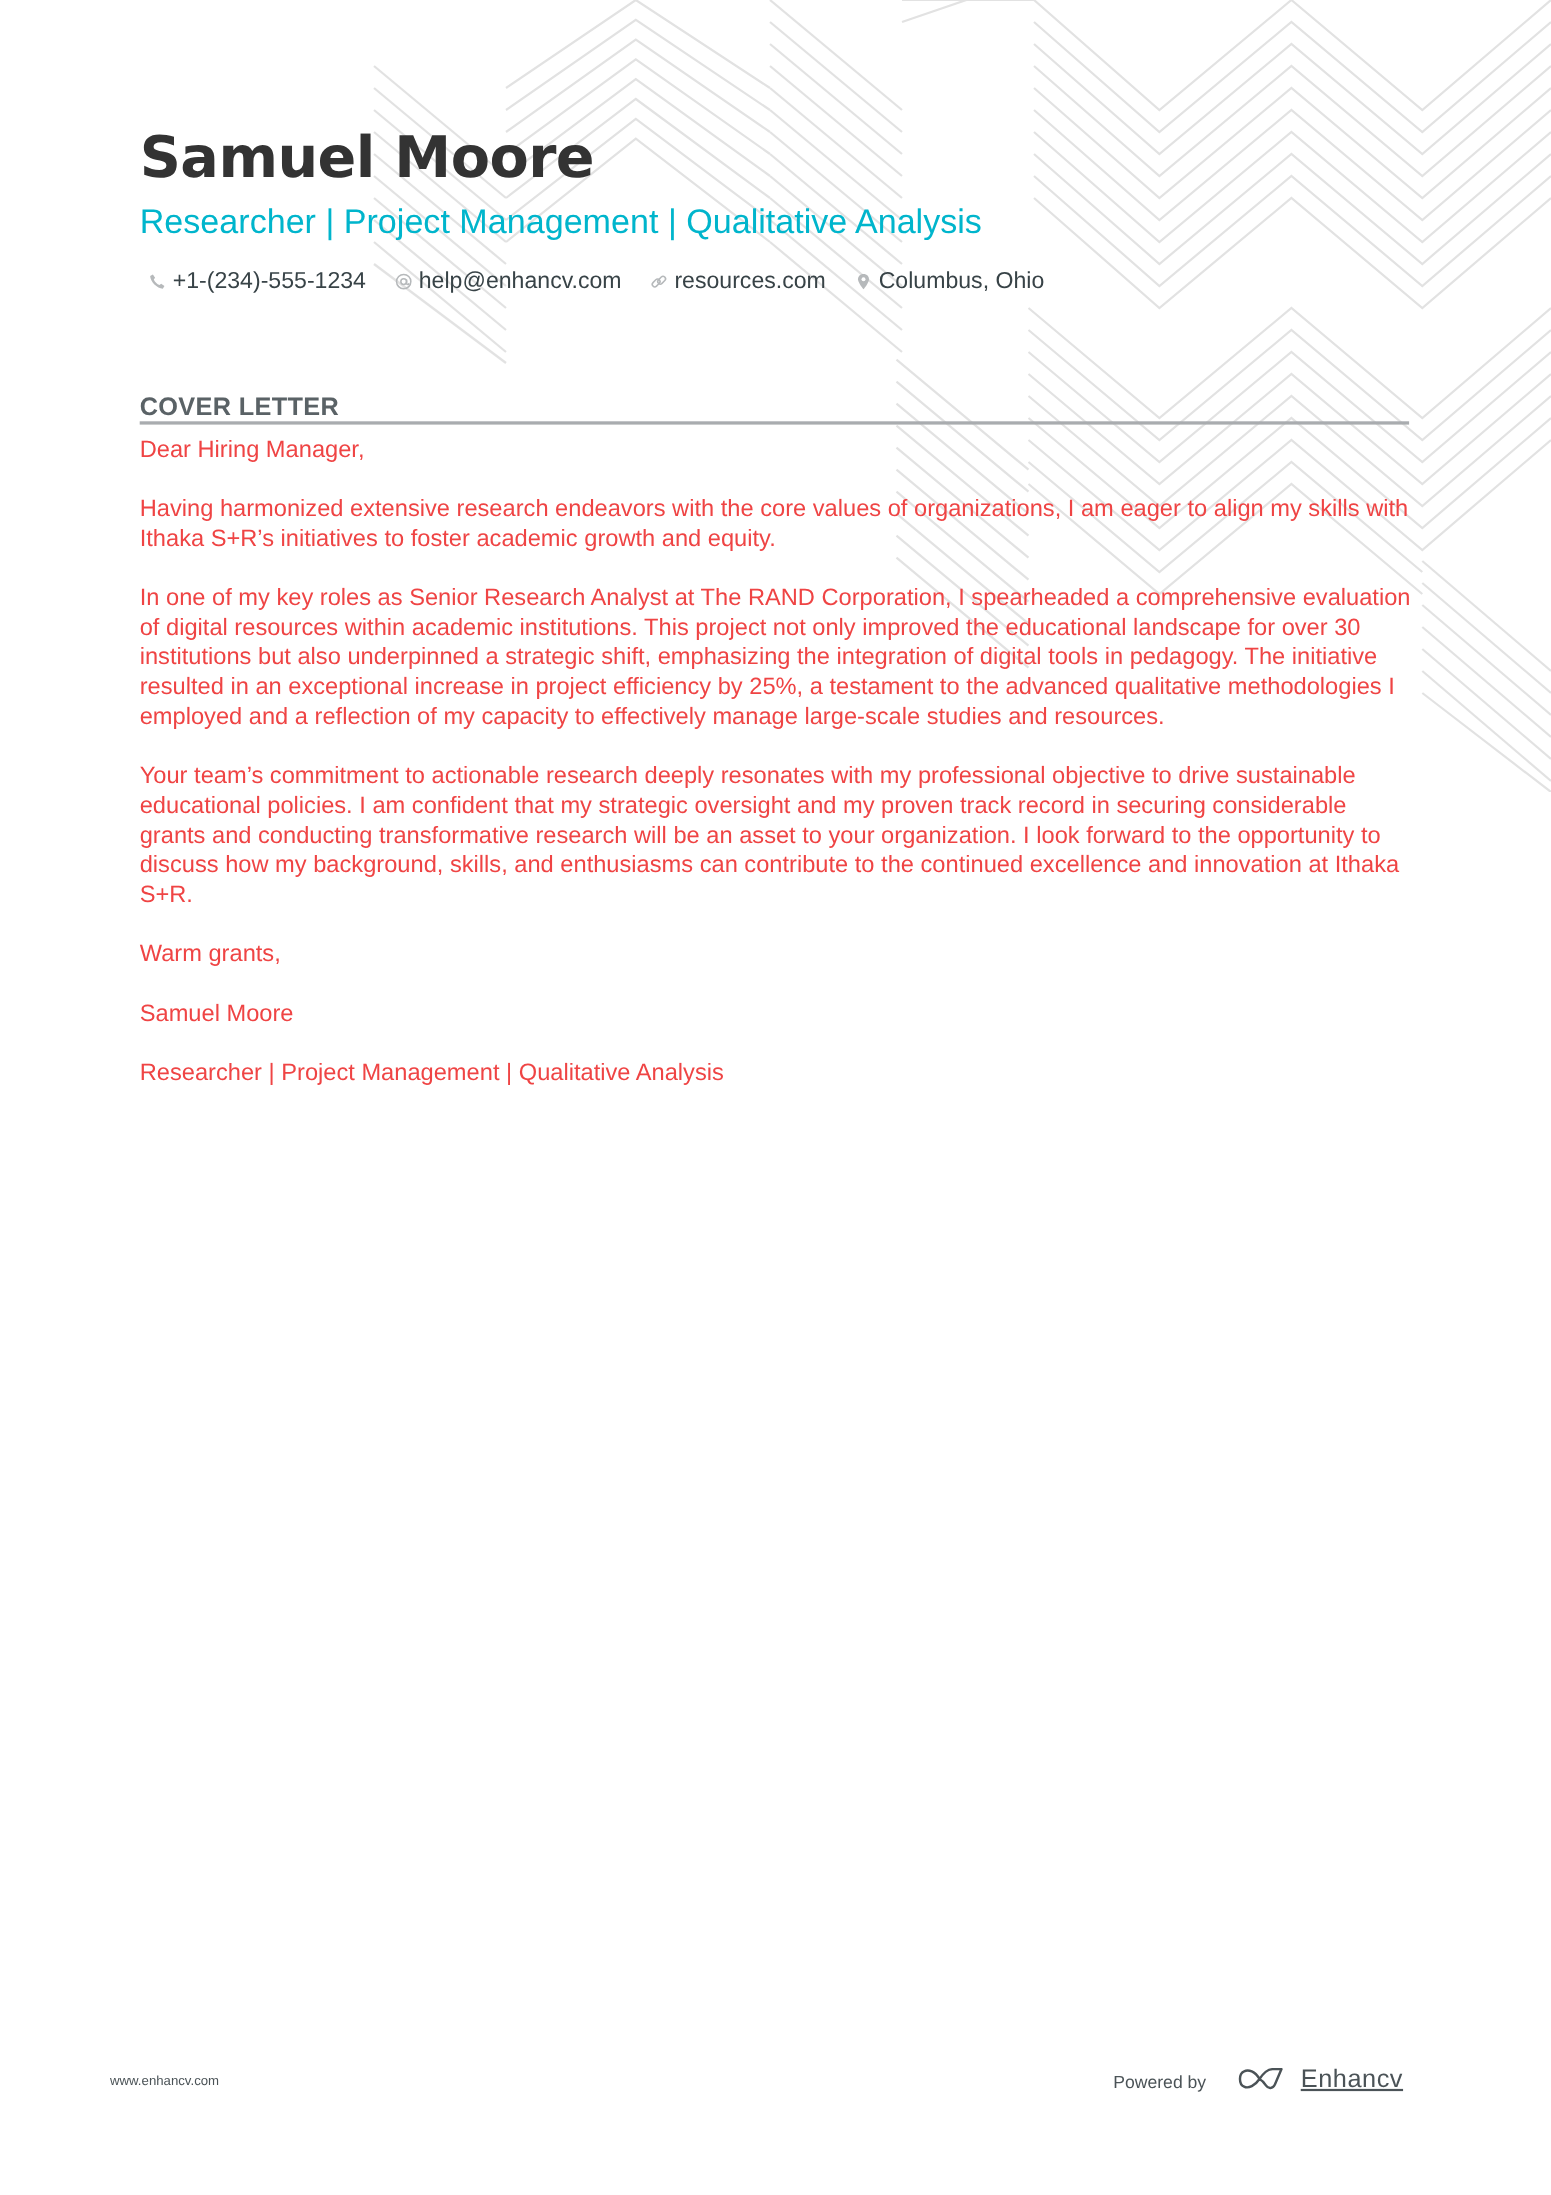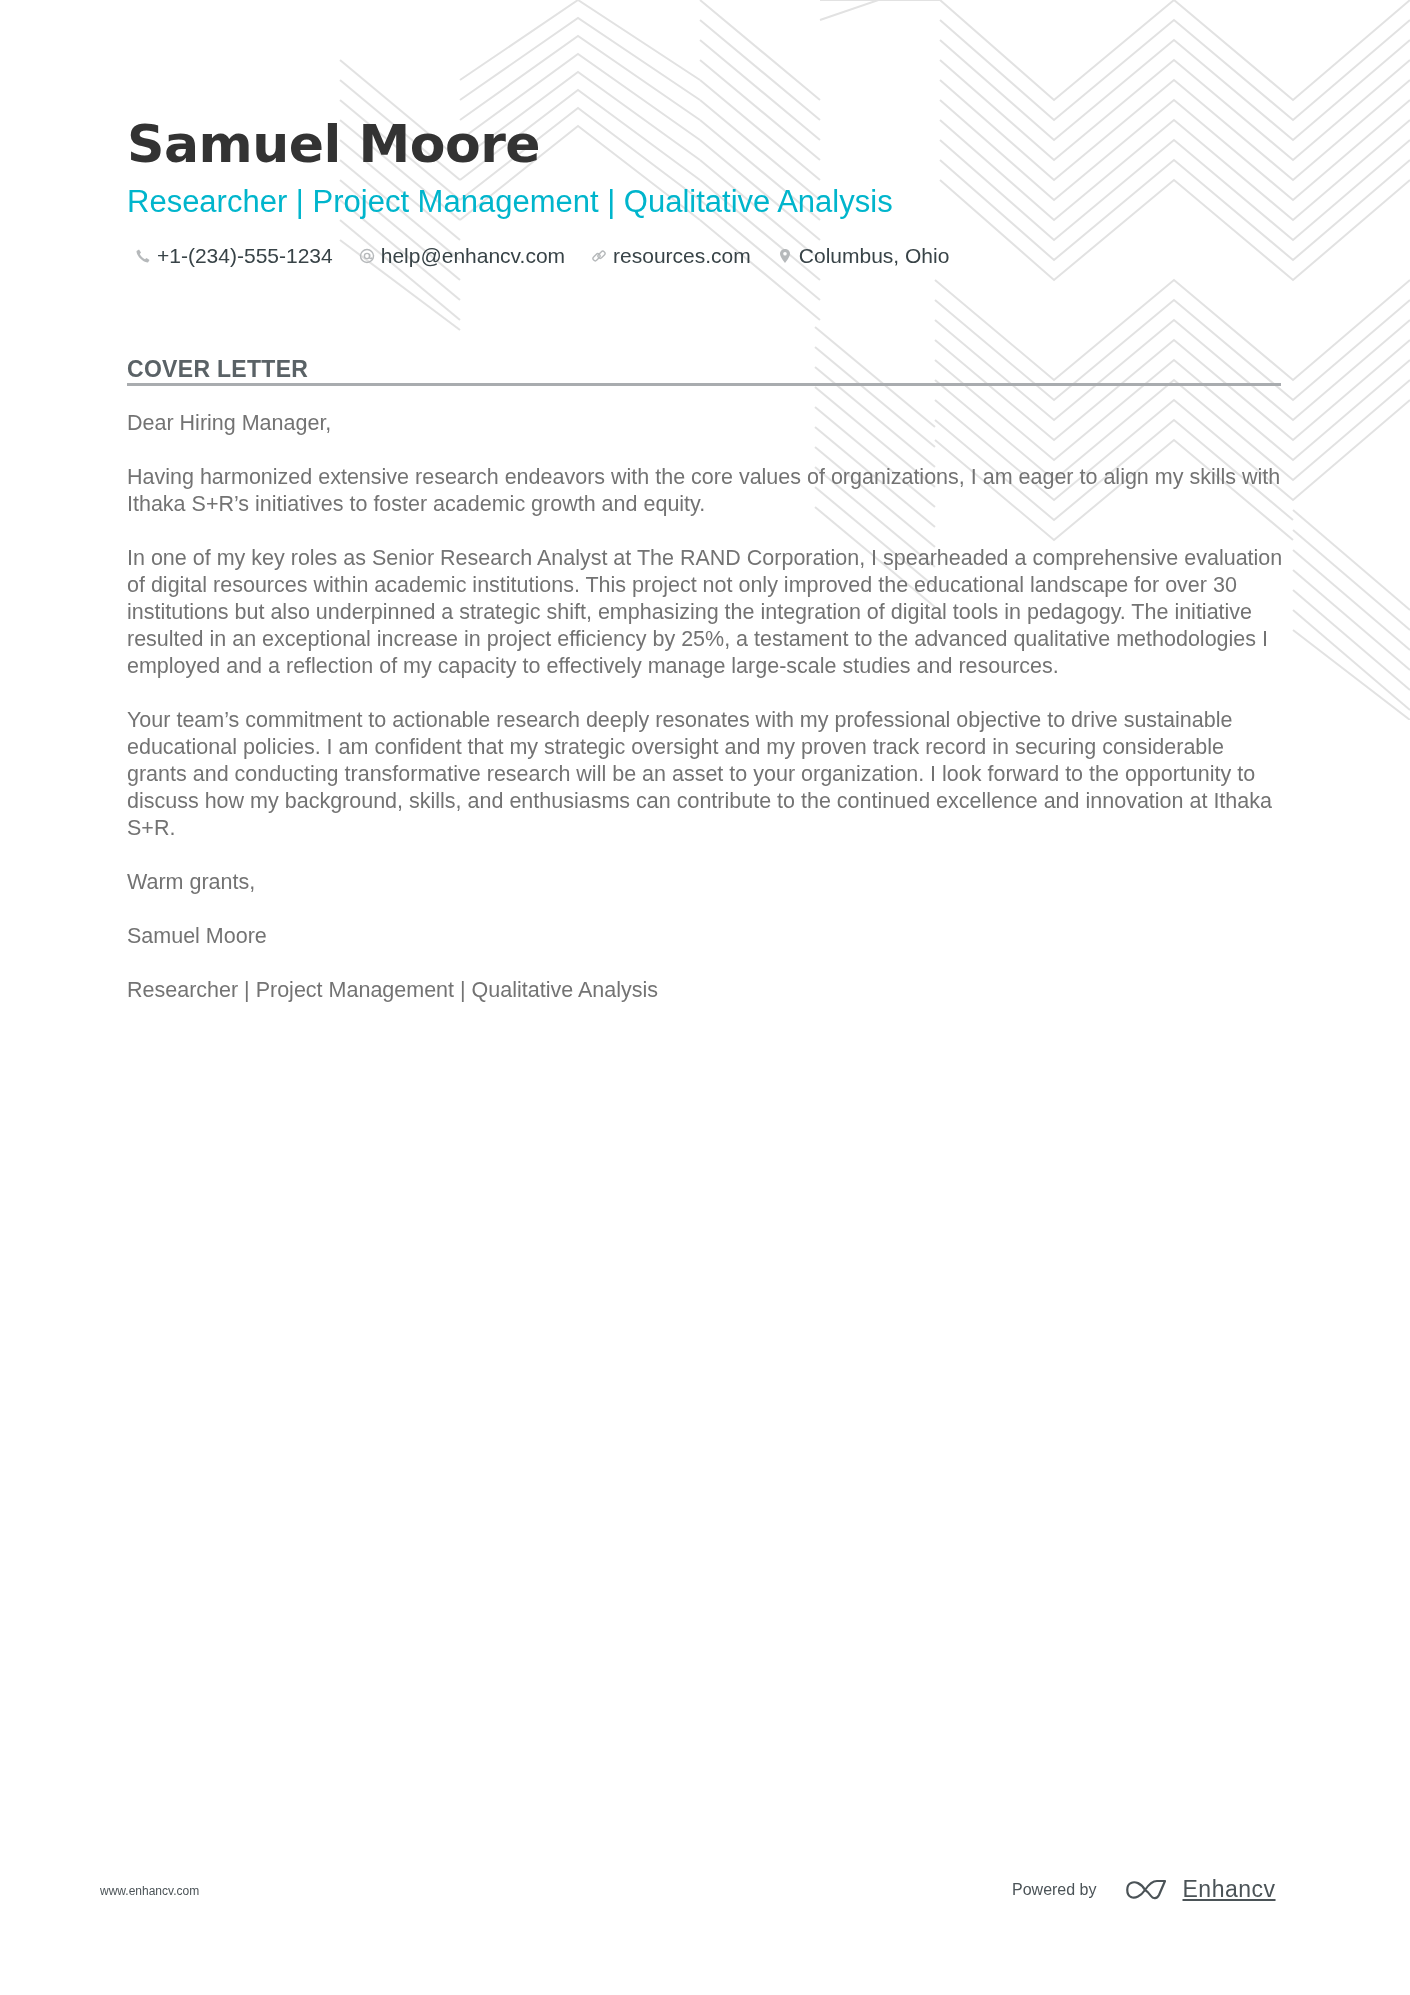--- a/index.html
+++ b/index.html
@@ -26,29 +26,29 @@
     .contact .icon { width: 16px; height: 16px; margin-right: 6px; display: inline-flex; }
     .contact .icon svg { width: 16px; height: 16px; }
     .section-title {
       position: absolute; left: 127px; top: 357px; margin: 0;
       font-size: 23px; color: #5a6266; letter-spacing: 0.3px; text-transform: uppercase; line-height: 24px;
     }
     .divider {
       position: absolute; left: 127px; top: 383px; width: 1154px; height: 3px; background: #a9acaf;
     }
     .letter {
-      position: absolute; left: 127px; top: 410px; width: 1160px;
-      font-size: 21.5px; line-height: 27px; color: #737373;
+      position: absolute; left: 127px; top: 395px; width: 1160px;
+      font-size: 21.5px; line-height: 27px; color: #ef4444;
     }
     .letter p { margin: 0 0 27px 0; }
     .footer-url {
       position: absolute; left: 100px; top: 1884px; font-size: 12px; color: #4b5357;
     }
     .footer-brand {
-      position: absolute; left: 1012px; top: 1876px; display: flex; align-items: center;
+      position: absolute; left: 1012px; top: 1876px; display: flex; align-items: flex-end;
     }
     .powered { font-size: 16px; color: #4b5357; margin-right: 26px; }
     .logo-mark { width: 48px; height: 26px; margin-right: 12px; }
     .logo-word { font-size: 23px; color: #4b5357; letter-spacing: 0.5px; text-decoration: underline; }
   </style>
 </head>
 <body>
 
 <svg class="bg-pattern" viewBox="0 0 1410 720" xmlns="http://www.w3.org/2000/svg">
   <defs>

